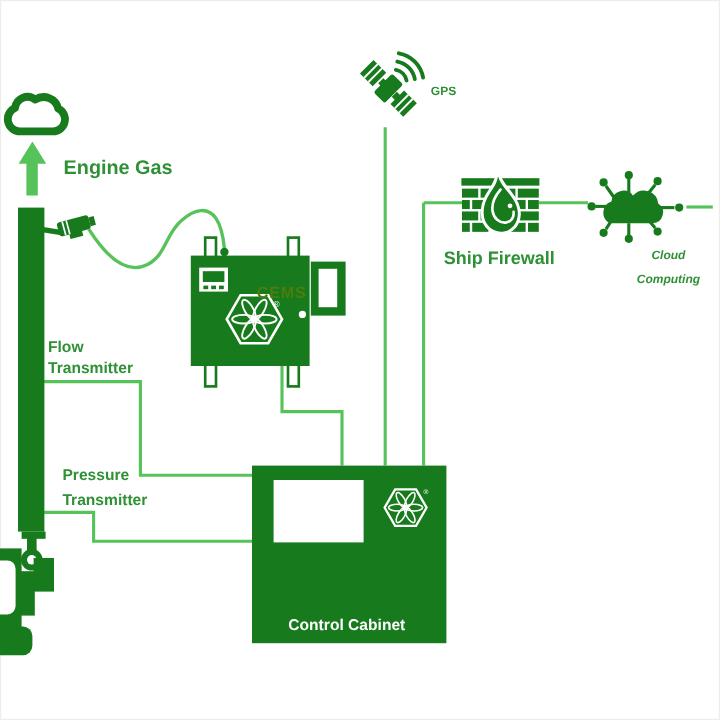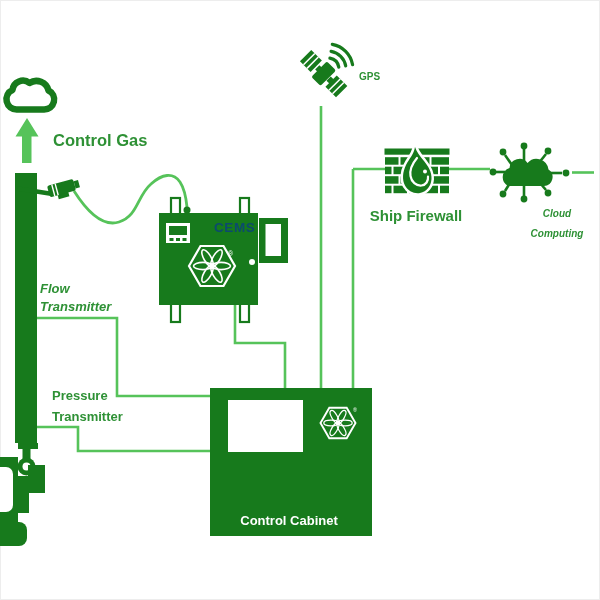--- a/index.html
+++ b/index.html
@@ -7,24 +7,24 @@
     position:relative;width:600px;height:600px;background:#ffffff;
     font-family:"Liberation Sans",sans-serif;overflow:hidden;
     outline:1px solid #ededed;outline-offset:-1px;
   }
   .canvas svg{position:absolute;left:0;top:0;}
   .lbl{position:absolute;color:#2e9135;font-weight:600;}
   .lbl-exhaust{left:53px;top:131px;font-size:16.5px;white-space:nowrap;}
   .lbl-gps{left:359px;top:71px;font-size:10px;font-weight:700;}
   .lbl-firewall{left:366px;top:207px;width:100px;text-align:center;font-size:15px;}
   .lbl-cloudcomp{left:516px;top:204px;width:82px;text-align:center;font-size:10px;line-height:19.5px;font-style:italic;}
-  .lbl-flow{left:40px;top:280px;width:78px;font-size:13px;line-height:17.5px;font-style:italic;}
+  .lbl-flow{left:40px;top:280px;width:78px;font-size:13px;line-height:17.5px;}
   .lbl-pressure{left:40px;top:386px;width:82px;font-size:13px;line-height:20.5px;margin-left:12px;}
   .lbl-engine{left:28px;top:497px;font-size:16px;white-space:nowrap;}
-  .lbl-cems{left:214px;top:220px;font-size:13.5px;font-weight:700;color:#0c4a6e;letter-spacing:.6px;}
+  .lbl-cems{left:214px;top:236px;font-size:13.5px;font-weight:700;color:#4d7c0f;letter-spacing:.6px;}
   .lbl-cabinet{left:210px;top:513px;width:158px;text-align:center;font-size:13px;font-weight:700;color:#ffffff;}
 </style>
 </head>
 <body>
 
 <div class="canvas">
 
 <svg width="600" height="600" viewBox="0 0 600 600">
 
   <g stroke="#56c35a" stroke-width="2.6" fill="none">
@@ -220,21 +220,21 @@
     <rect x="13" y="476" width="32" height="17"></rect>
     <rect x="28" y="465" width="17" height="14"></rect>
     <rect x="17" y="491" width="12" height="22"></rect>
     <rect x="0" y="457" width="18" height="66"></rect>
     <path d="M0 467 H6 A7 7 0 0 1 13 474 V505 A7 7 0 0 1 6 512 H0 Z" fill="#ffffff"></path>
     <path d="M0 522 H19 A8 8 0 0 1 27 530 V538 A8 8 0 0 1 19 546 H0 Z"></path>
   </g>
 
 </svg>
 
-<div class="lbl lbl-exhaust">Control Gas</div>
+<div class="lbl lbl-exhaust">Engine Gas</div>
 <div class="lbl lbl-gps">GPS</div>
 <div class="lbl lbl-firewall">Ship Firewall</div>
 <div class="lbl lbl-cloudcomp">Cloud Computing</div>
 <div class="lbl lbl-flow">Flow Transmitter</div>
 <div class="lbl lbl-pressure">Pressure Transmitter</div>
 <div class="lbl lbl-cems">CEMS</div>
 <div class="lbl lbl-cabinet">Control Cabinet</div>
 
 </div>
 

